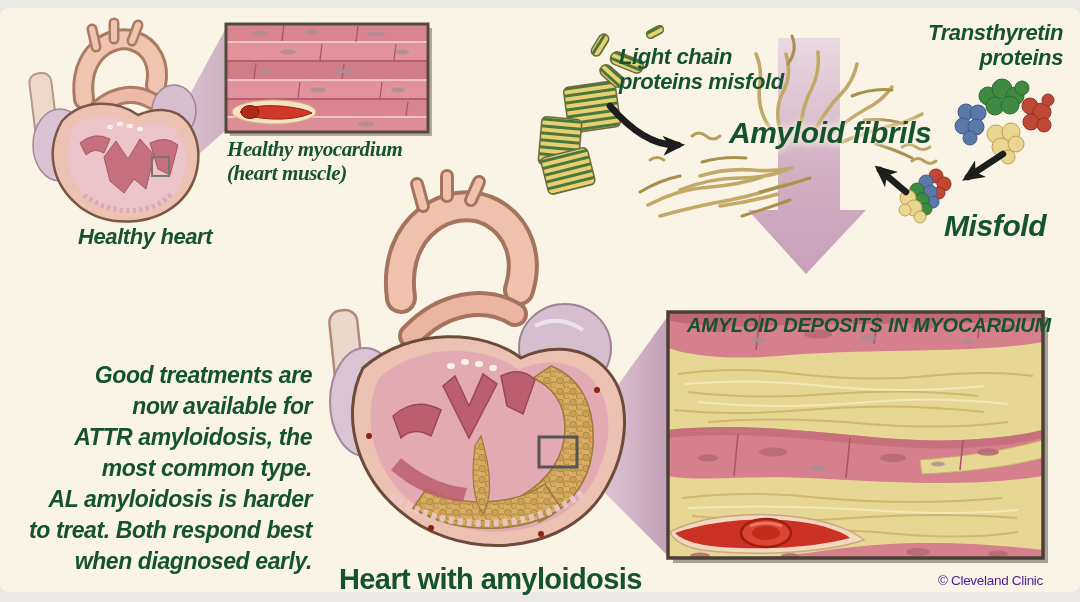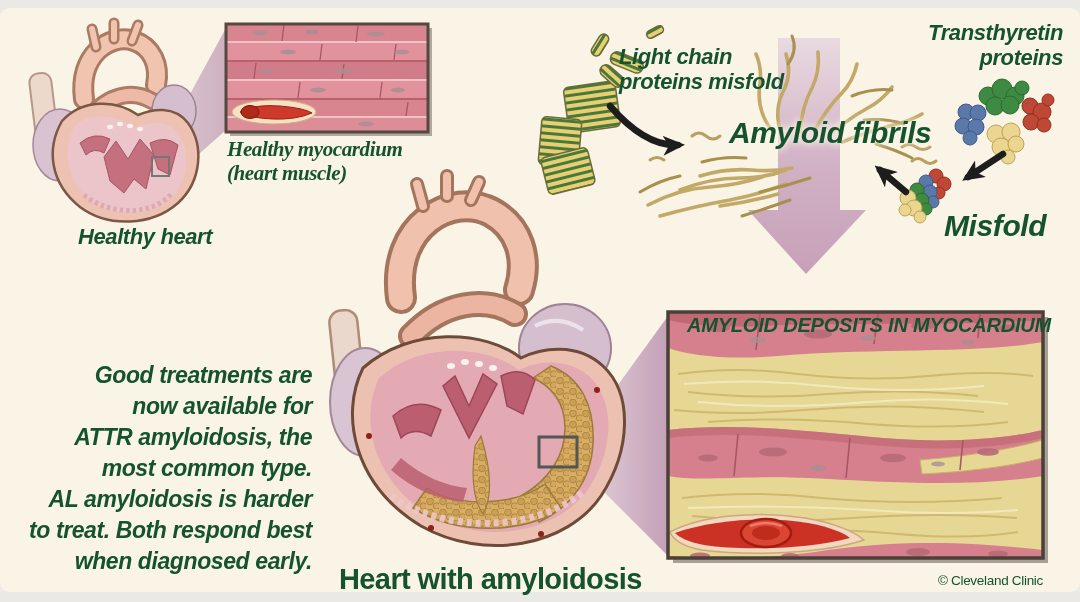--- a/index.html
+++ b/index.html
@@ -21,21 +21,21 @@
   .lbl-healthy-heart{left:78px;top:225px;font-size:22px;}
   .lbl-myocardium{left:227px;top:138px;font-size:21px;font-family:Liberation Serif, serif;}
   .lbl-lightchain{left:619px;top:45px;font-size:22px;}
   .lbl-fibrils{left:729px;top:116px;font-size:30px;text-shadow:0 0 6px #faf4e6,0 0 10px #faf4e6;}
   .lbl-ttr{right:17px;top:21px;font-size:22px;text-align:right;}
   .lbl-misfold{left:944px;top:209px;font-size:30px;}
   .lbl-deposits{left:687px;top:278px;font-size:20px;letter-spacing:-0.2px;margin-top:36px;}
   .lbl-amyheart{left:339px;top:548px;font-size:29px;font-style:normal;letter-spacing:-0.6px;margin-top:15px;}
   .lbl-note{left:29px;top:360px;font-size:23px;line-height:31px;text-align:right;}
   .lbl-credit{
-    position:absolute;right:37px;top:573px;font-size:13.5px;color:#14532d;
+    position:absolute;right:37px;top:573px;font-size:13.5px;color:#4c1d95;
     font-weight:normal;font-style:normal;letter-spacing:-0.3px;
   }
 </style>
 </head>
 <body>
 
 <div id="stage">
   <div id="canvas"></div>
 
   <svg id="art" viewBox="0 0 1080 602" xmlns="http://www.w3.org/2000/svg">

